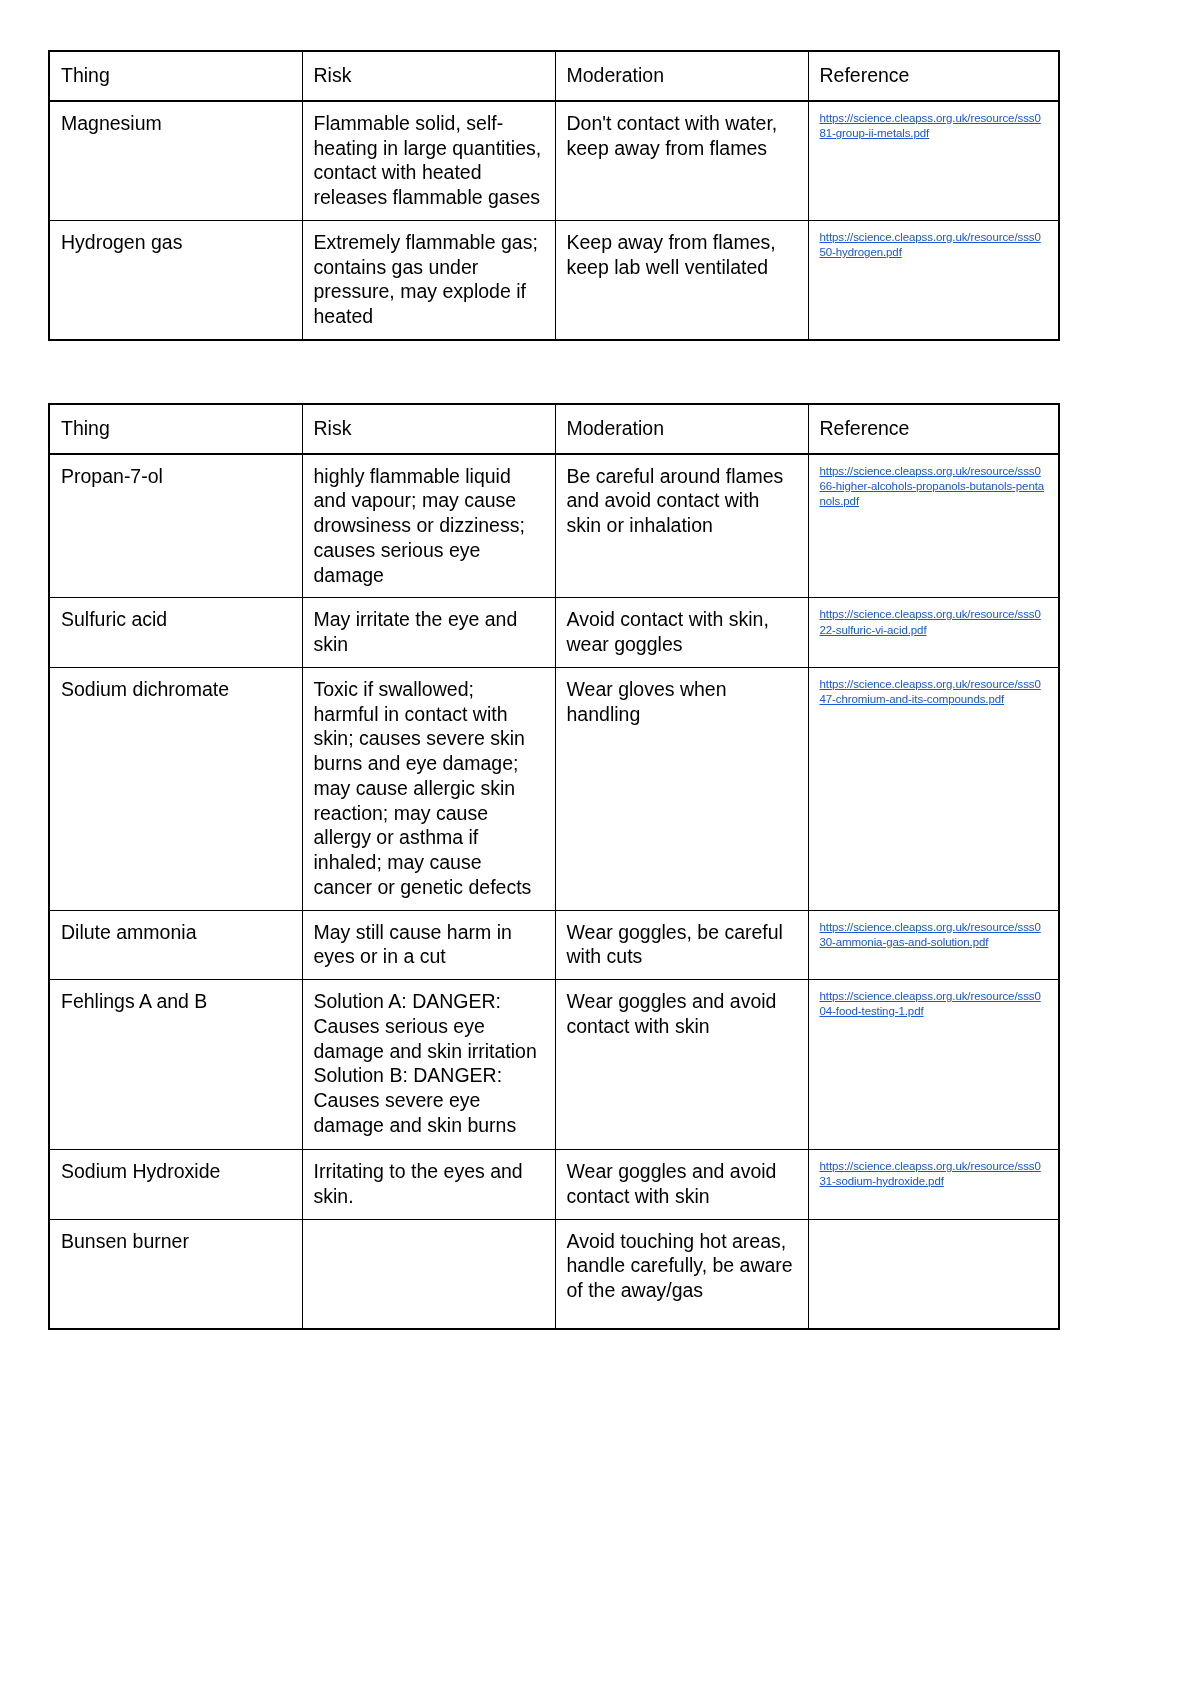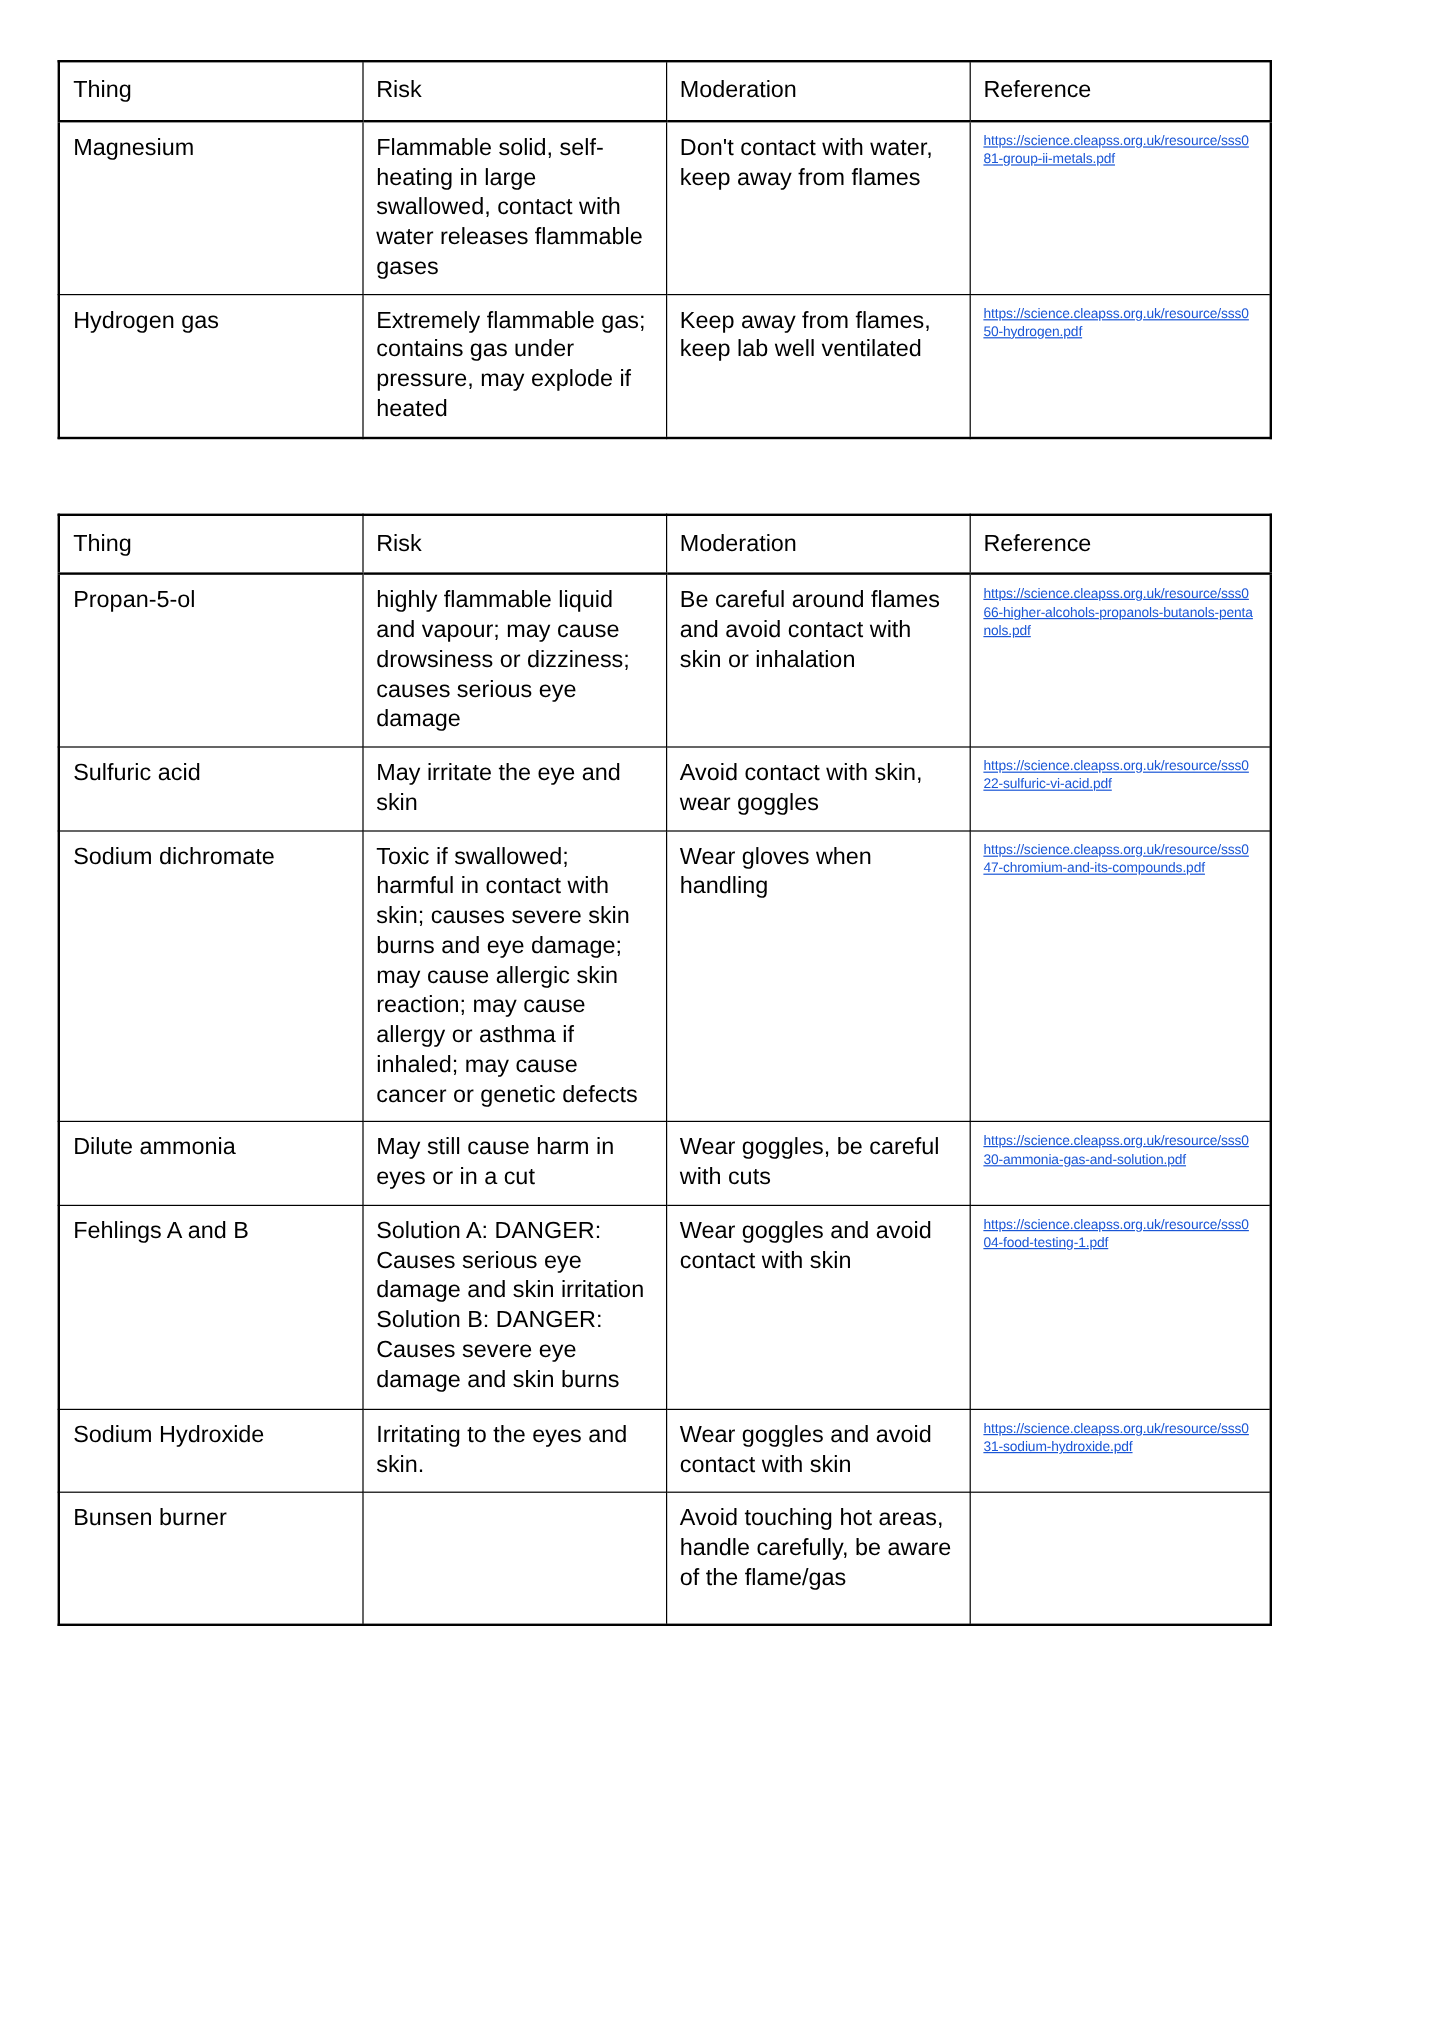--- a/index.html
+++ b/index.html
@@ -89,21 +89,21 @@
         <th>Moderation</th>
         <th>Reference</th>
       </tr>
     </thead>
     <tbody>
       <tr class="row-h-mag">
         <td>
             <span class="cell-text">Magnesium</span>
           </td>
         <td>
-            <span class="cell-text">Flammable solid, self-heating in large swallowed, contact with water releases flammable gases</span>
+            <span class="cell-text">Flammable solid, self-heating in large quantities, contact with heated releases flammable gases</span>
           </td>
         <td>
             <span class="cell-text">Don't contact with water, keep away from flames</span>
           </td>
         <td><span class="ref-link">https://science.cleapss.org.uk/resource/sss081-group-ii-metals.pdf</span></td>
       </tr>
       <tr class="row-h-h2">
         <td>
             <span class="cell-text">Hydrogen gas</span>
           </td>
@@ -131,21 +131,21 @@
       <tr>
         <th>Thing</th>
         <th>Risk</th>
         <th>Moderation</th>
         <th>Reference</th>
       </tr>
     </thead>
     <tbody>
       <tr class="row-h-prop">
         <td>
-            <span class="cell-text">Propan-5-ol</span>
+            <span class="cell-text">Propan-7-ol</span>
           </td>
         <td>
             <span class="cell-text">highly flammable liquid and vapour; may cause drowsiness or dizziness; causes serious eye damage</span>
           </td>
         <td>
             <span class="cell-text">Be careful around flames and avoid contact with skin or inhalation</span>
           </td>
         <td><span class="ref-link">https://science.cleapss.org.uk/resource/sss066-higher-alcohols-propanols-butanols-pentanols.pdf</span></td>
       </tr>
       <tr class="row-h-sulf">
@@ -210,20 +210,20 @@
         <td><span class="ref-link">https://science.cleapss.org.uk/resource/sss031-sodium-hydroxide.pdf</span></td>
       </tr>
       <tr class="row-h-bun">
         <td>
             <span class="cell-text">Bunsen burner</span>
           </td>
         <td>
             <span class="cell-text"></span>
           </td>
         <td>
-            <span class="cell-text">Avoid touching hot areas, handle carefully, be aware of the flame/gas</span>
+            <span class="cell-text">Avoid touching hot areas, handle carefully, be aware of the away/gas</span>
           </td>
         <td><span class="ref-link"></span></td>
       </tr>
     </tbody>
   </table>
 
 </div>
 
 </body></html>

